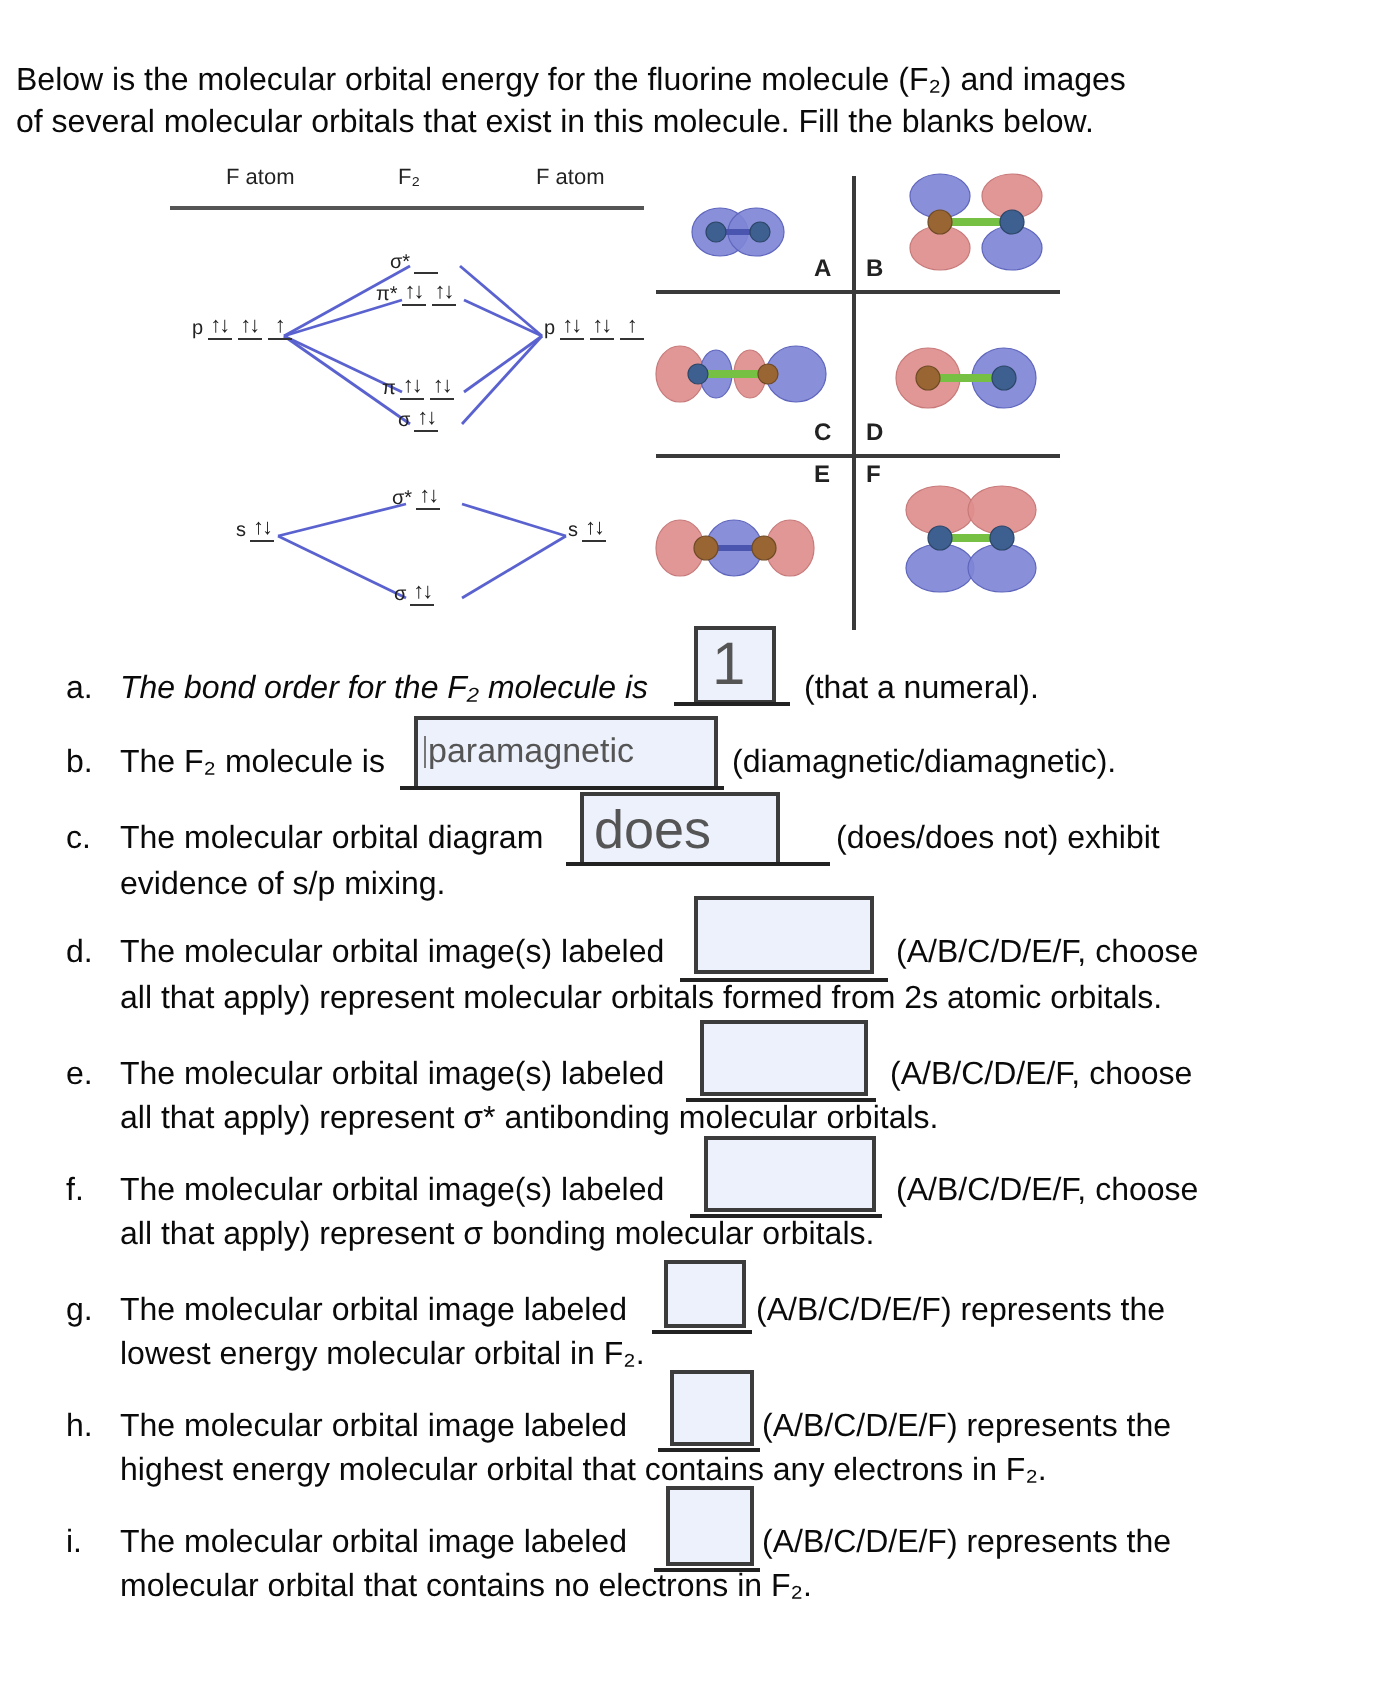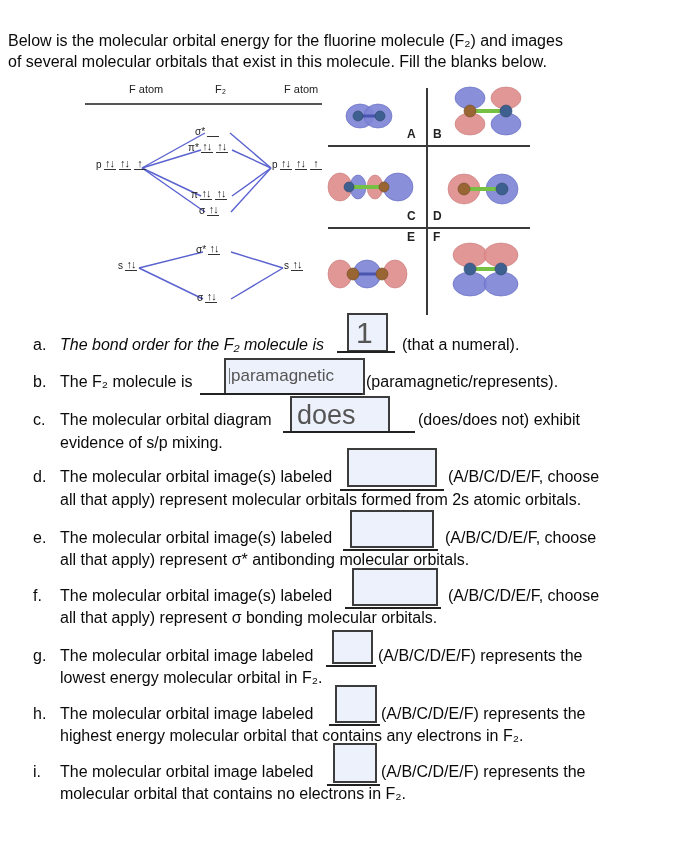--- a/index.html
+++ b/index.html
@@ -1,19 +1,19 @@
 <!DOCTYPE html>
 <html style="--blue-lobe: #7f85d6; --red-lobe: #e08e8e; --green-bond: #76c043; --atom-teal: #3e6090; --atom-brown: #996633; --diagram-line: #5a62cf; --box-fill: #edf1fb; --box-border: #3c3c3c; --answer-text: #555555;"><head>
 <meta charset="utf-8">
 <style>
   html,body{margin:0;padding:0;background:#fff;}
   #page{position:relative;width:693px;height:849px;background:#fff;overflow:hidden;
         font-family:"Liberation Sans","DejaVu Sans",sans-serif;color:#111;}
   .txt{position:absolute;font-size:16px;white-space:nowrap;color:#0a0a0a;}
-  .small{font-size:11px;color:#222;margin-left:16px;}
+  .small{font-size:11px;color:#222;}
   
   .lvl{position:absolute;white-space:nowrap;font-size:10px;color:#222;}
   .lvl .lbl{display:inline-block;font-size:10px;margin-right:2px;vertical-align:bottom;}
   .slot{display:inline-block;min-width:12px;height:12px;border-bottom:1px solid #333;
         text-align:center;font-size:11px;font-weight:bold;letter-spacing:-1px;
         line-height:12px;margin-right:3px;vertical-align:bottom;}
   .rule{position:absolute;background:#555;}
   .pline{position:absolute;background:#3a3a3a;}
   .plabel{position:absolute;font-size:12px;font-weight:bold;color:#222;}
   
@@ -161,23 +161,23 @@
   </div>
 
   <div class="txt" style="left:33px;top:336px;">a.</div>
   <div class="txt" style="left:60px;top:336px;font-style:italic;">The bond order for the F₂ molecule is</div>
   <div class="abox" style="left:347px;top:313px;width:41px;height:39px;font-size:30px;padding-left:7px;line-height:36px;">1</div>
   <div class="blank" style="left:337px;top:351px;width:58px;"></div>
   <div class="txt" style="left:402px;top:336px;">(that a numeral).</div>
 
   <div class="txt" style="left:33px;top:373px;">b.</div>
   <div class="txt" style="left:60px;top:373px;">The F₂ molecule is</div>
-  <div class="abox" style="left:224px;top:358px;width:141px;height:37px;font-size:17px;padding:6px 0 0 3px;"><span class="cursor"></span><span>paramagnetic</span></div>
+  <div class="abox" style="left:207px;top:358px;width:152px;height:37px;font-size:17px;padding:6px 0 0 3px;"><span class="cursor"></span><span>paramagnetic</span></div>
   <div class="blank" style="left:200px;top:393px;width:162px;"></div>
-  <div class="txt" style="left:366px;top:373px;">(paramagnetic/represents).</div>
+  <div class="txt" style="left:366px;top:373px;">(diamagnetic/diamagnetic).</div>
 
   <div class="txt" style="left:33px;top:411px;">c.</div>
   <div class="txt" style="left:60px;top:411px;">The molecular orbital diagram</div>
   <div class="abox" style="left:290px;top:396px;width:100px;height:37px;font-size:27px;padding-left:5px;line-height:34px;">does</div>
   <div class="blank" style="left:283px;top:431px;width:132px;"></div>
   <div class="txt" style="left:418px;top:411px;">(does/does not) exhibit</div>
   <div class="txt" style="left:60px;top:434px;">evidence of s/p mixing.</div>
 
   <div class="txt" style="left:33px;top:468px;">d.</div>
   <div class="txt" style="left:60px;top:468px;">The molecular orbital image(s) labeled</div>

